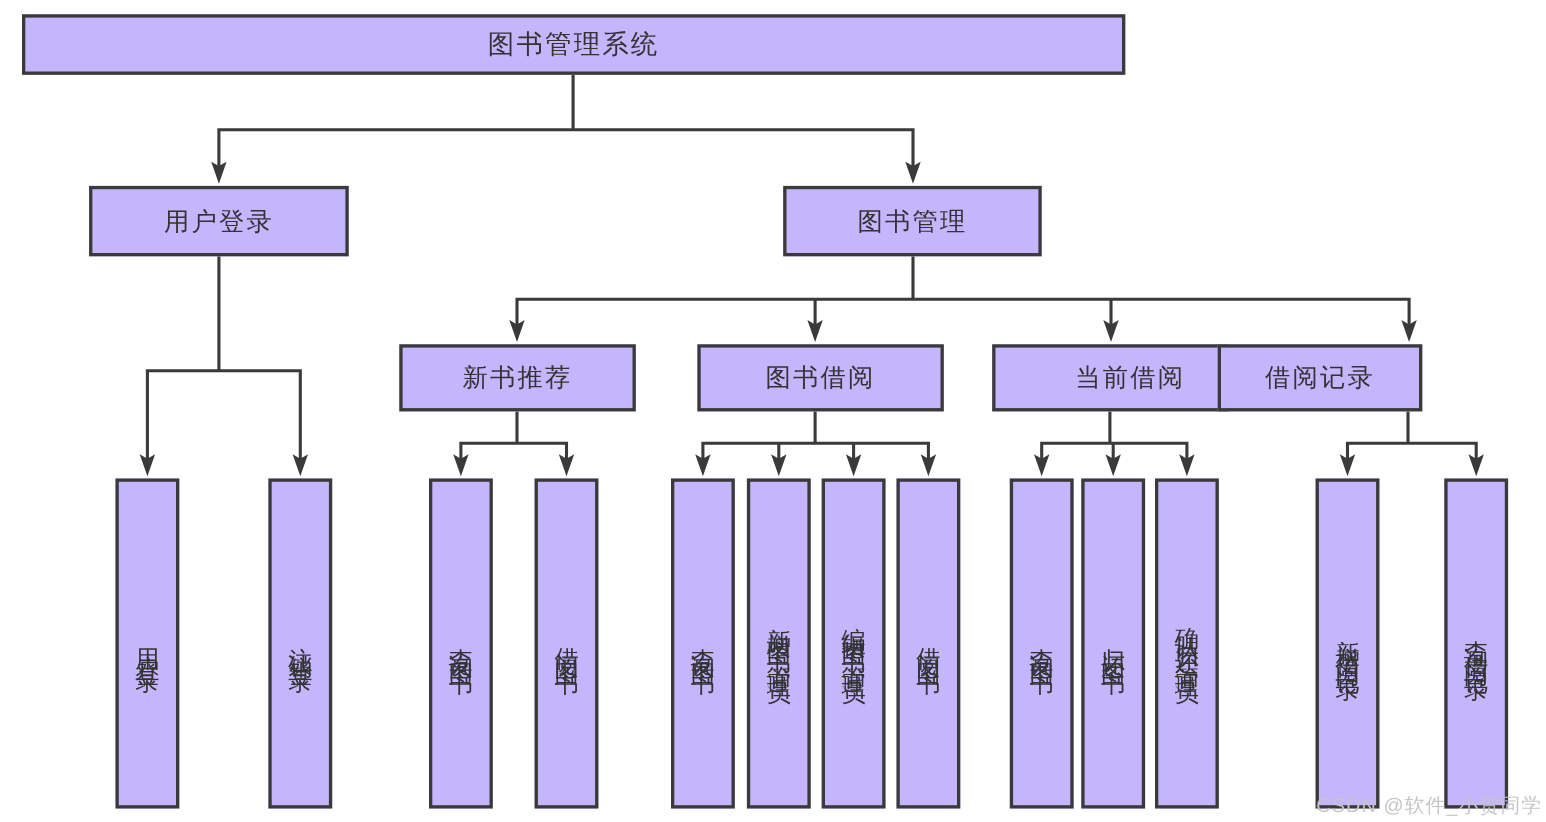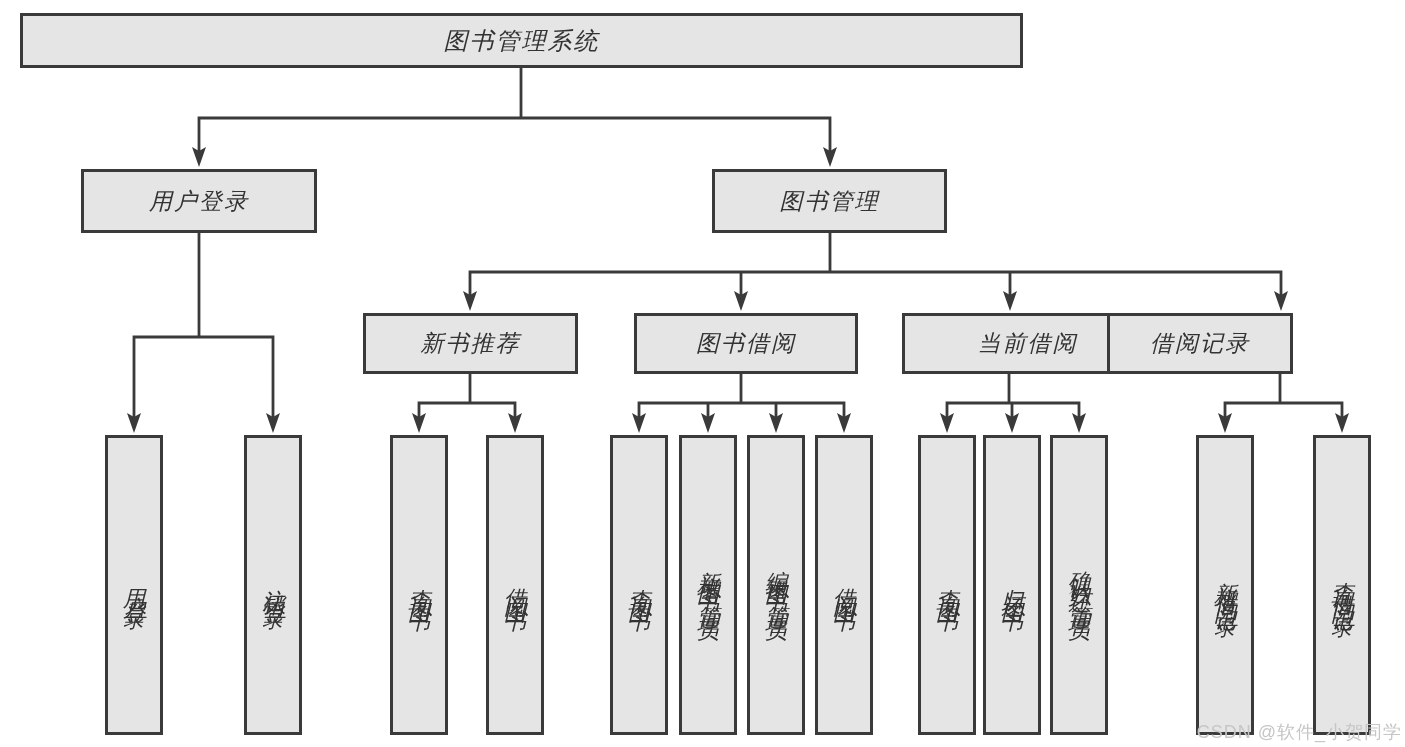--- a/index.html
+++ b/index.html
@@ -19,27 +19,26 @@
     overflow: hidden;
   }
   #wires {
     position: absolute;
     left: 0; top: 0;
     width: 1405px; height: 747px;
   }
   .node {
     position: absolute;
     border: 3px solid var(--line);
-    background: #e5e5e5;
+    background: #c4b5fd;
     color: var(--text);
     display: flex;
     align-items: center;
     justify-content: center;
     line-height: 1;
-    font-style: italic;
   }
   .hnode {
     font-size: 23px;
     letter-spacing: 2px;
   }
   .root-node {
     left: 20px; top: 13px;
     width: 1003px; height: 55px;
     font-size: 24px;
   }

